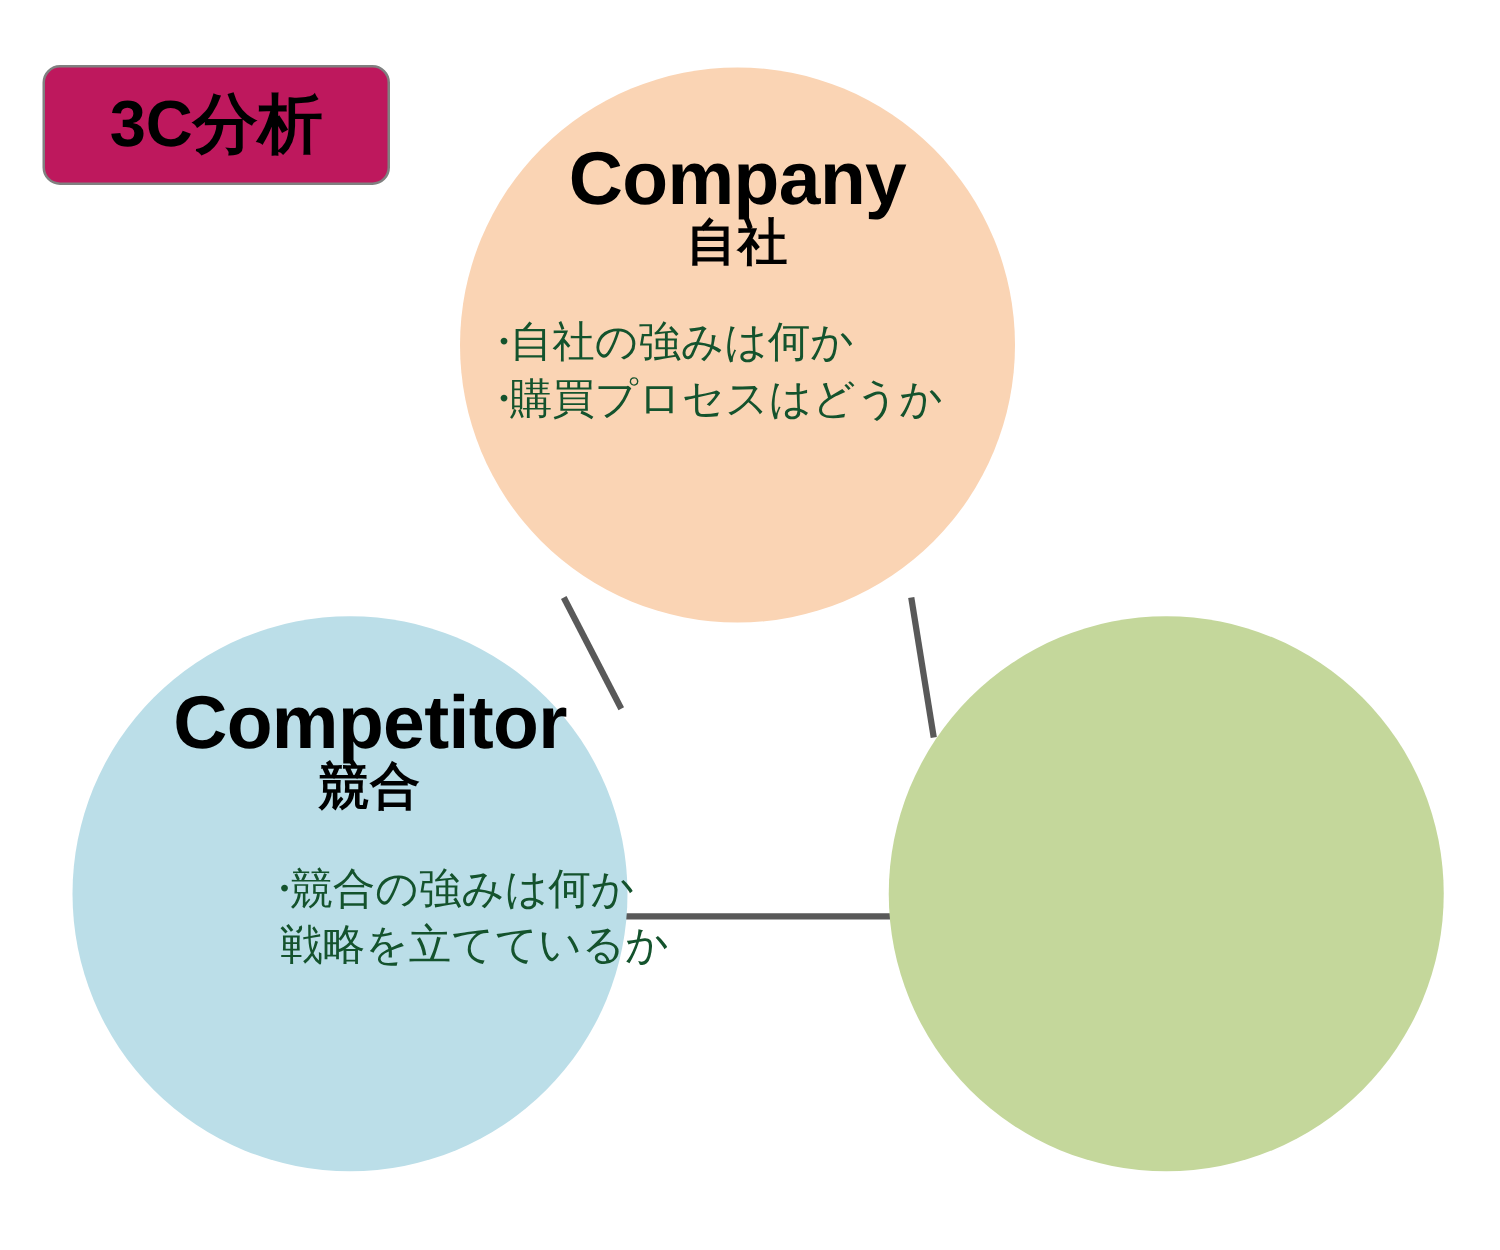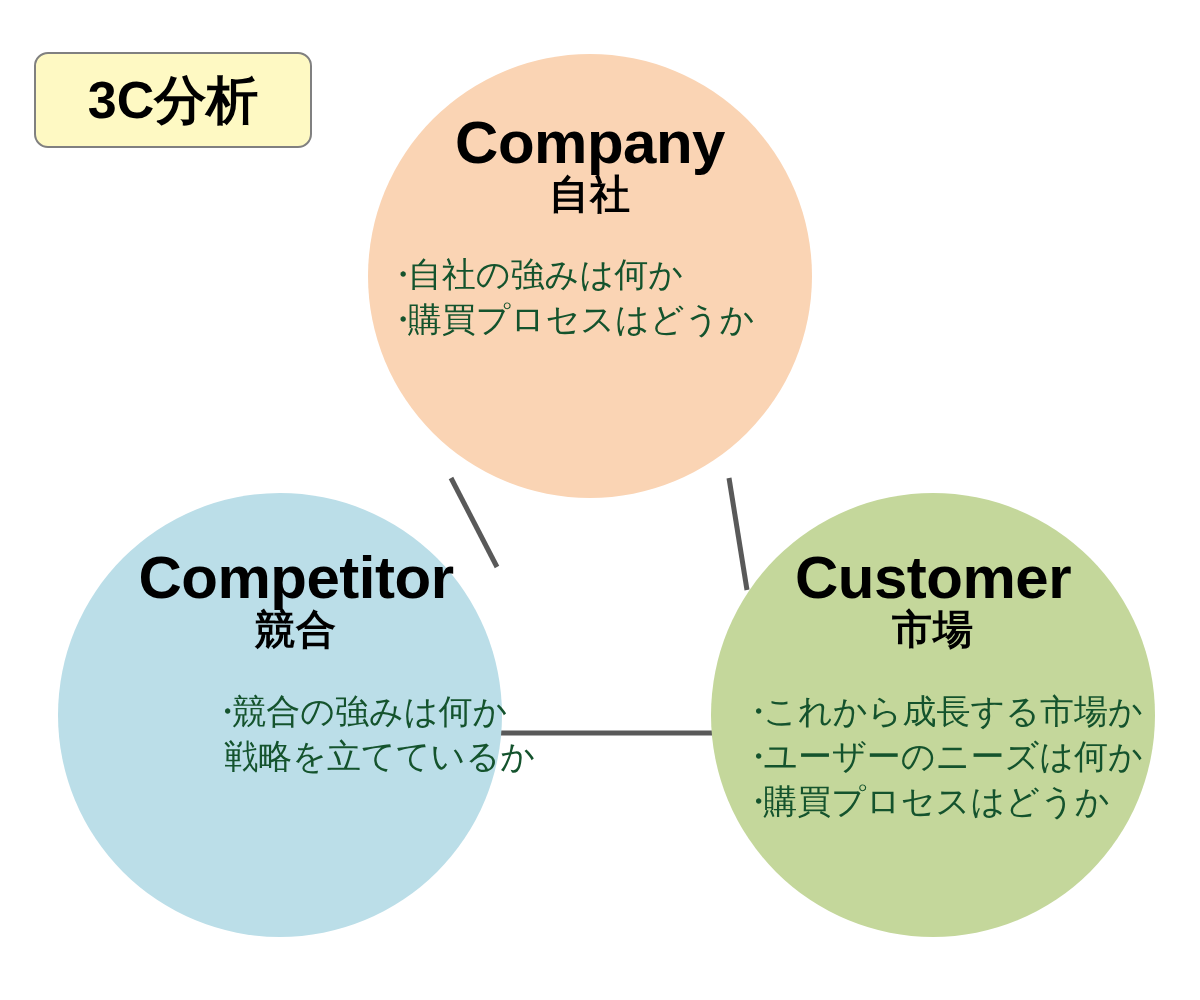--- a/index.html
+++ b/index.html
@@ -23,21 +23,21 @@
 
   
   #title-badge {
     position: absolute;
     left: 34px;
     top: 52px;
     width: 278px;
     height: 96px;
     border: 2px solid #808080;
     border-radius: 14px;
-    background: #fef9c3;
+    background: #be185d;
     display: flex;
     align-items: center;
     justify-content: center;
     z-index: 6;
   }
   #title-badge .badge-text {
     font-size: 52px;
     font-weight: bold;
     color: #000000;
     letter-spacing: 0px;
@@ -186,25 +186,14 @@
     <div class="node-heading heading-ja">競合</div>
     <div class="bullets-wrap">
       <ul class="bullet-list">
         <li><span class="bullet-glyph">・</span><span>競合の強みは何か</span></li>
         <li class="cont"><span class="bullet-glyph">・</span><span>戦略を立てているか</span></li>
       </ul>
     </div>
   </div>
 
   <div id="circle-customer" class="circle" style="background: rgb(196, 215, 155);"></div>
-  <div id="content-customer" class="circle-content" style="left:711px; top:493px; width:444px; height:444px;">
-    <div class="node-heading heading-en">Customer</div>
-    <div class="node-heading heading-ja">市場</div>
-    <div class="bullets-wrap">
-      <ul class="bullet-list">
-        <li><span class="bullet-glyph">・</span><span>これから成長する市場か</span></li>
-        <li><span class="bullet-glyph">・</span><span>ユーザーのニーズは何か</span></li>
-        <li><span class="bullet-glyph">・</span><span>購買プロセスはどうか</span></li>
-      </ul>
-    </div>
-  </div>
 
 </div>
 
 </body></html>

